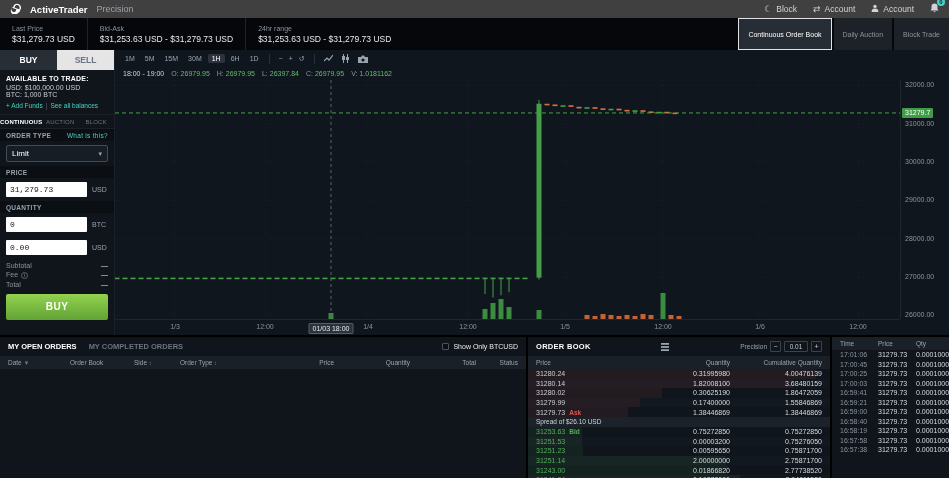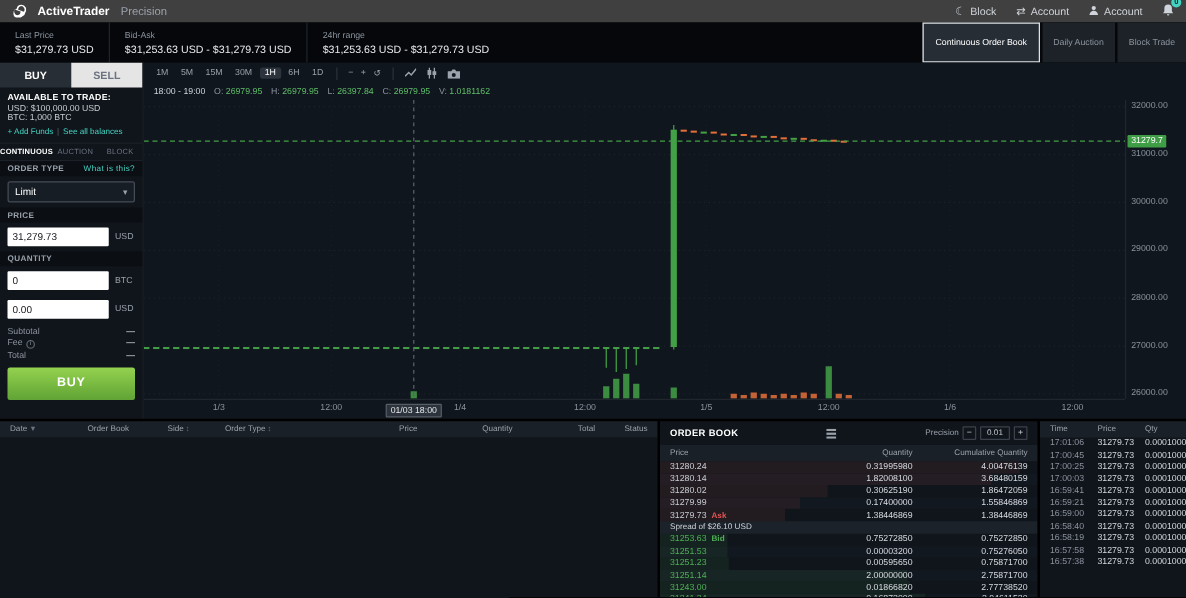--- a/index.html
+++ b/index.html
@@ -46,21 +46,21 @@
 .links{font-size:6.5px;color:#46d3c2;display:flex;gap:3px;margin-top:2px;white-space:nowrap}
 .links .sep{color:#5b636d}
 .mode-tabs{display:flex;border-top:1px solid #1b2127;border-bottom:1px solid #1b2127;height:15px;flex:none}
 .mode-tab{flex:1;display:flex;align-items:center;justify-content:center;font-size:6px;color:#6b7380;cursor:pointer;letter-spacing:.2px}
 .mode-tab.active{color:#fff;font-weight:bold}
 .band{background:#0b0f14;padding:0 6px;height:12px;display:flex;justify-content:space-between;align-items:center;color:#9aa2ac;font-size:6.5px;font-weight:bold;letter-spacing:.3px;flex:none}
 .band .help{color:#46d3c2;font-weight:normal}
 .select{margin:4px 6px;height:17px;flex:none;background:#171d24;border:1px solid #444c56;border-radius:2px;display:flex;align-items:center;justify-content:space-between;padding:0 5px;font-size:8px;color:#fff;cursor:pointer}
 .select .caret{color:#9aa2ac;font-size:7px}
 .input-row{display:flex;align-items:center;gap:5px;margin:4px 6px;flex:none}
-input.order-input{flex:1;height:15px;background:#fff;color:#15181c;border:none;border-radius:1px;padding:0 4px;font-size:8px;font-family:Liberation Sans, sans-serif;min-width:0}
+input.order-input{flex:1;height:15px;background:#fff;color:#15181c;border:none;border-radius:1px;padding:0 4px;font-size:8px;font-family:Liberation Mono, monospace;min-width:0}
 .unit{color:#9aa2ac;font-size:7px;width:16px;flex:none}
 .totals{padding:3px 6px 2px;display:flex;flex-direction:column;gap:2px}
 .total-row{display:flex;justify-content:space-between;color:#8b939e;font-size:7px;align-items:center}
 .total-row .dash{color:#e6e9ec}
 .info-i{display:inline-flex;width:7px;height:7px;border:1px solid #5b636d;border-radius:50%;font-size:5px;align-items:center;justify-content:center;margin-left:3px;color:#8b939e}
 .buy-btn{margin:4px 6px 6px;height:26px;flex:none;border-radius:2px;background:linear-gradient(180deg,#93d24f,#61a335);display:flex;align-items:center;justify-content:center;font-weight:bold;color:#fff;font-size:10px;letter-spacing:.5px;cursor:pointer}
 
 
 .chart-area{flex:1;display:flex;flex-direction:column;background:#10161d;min-width:0}
 .chart-toolbar{height:17px;flex:none;display:flex;align-items:center;gap:2px;padding:0 6px;font-size:7px;color:#9aa2ac}
@@ -444,20 +444,30 @@
           <div class="xlabel" style="left: 548px;">12:00</div>
           <div class="xlabel" style="left: 645px;">1/6</div>
           <div class="xlabel" style="left: 743px;">12:00</div>
         </div>
     </section>
   </div>
 
   <div class="bottom-row">
 
     <section class="panel orders-panel">
+      <div class="panel-head">
+        <div class="orders-tabs">
+            <div class="orders-tab active">MY OPEN ORDERS</div>
+            <div class="orders-tab">MY COMPLETED ORDERS</div>
+          </div>
+        <div class="filter">
+          <span class="checkbox"></span>
+          <span>Show Only BTCUSD</span>
+        </div>
+      </div>
       <div class="col-head">
           <div class="ocol c0">Date<span class="sort"> ▼</span></div>
           <div class="ocol c1">Order Book</div>
           <div class="ocol c2">Side<span class="sort"> ↕</span></div>
           <div class="ocol c3">Order Type<span class="sort"> ↕</span></div>
           <div class="ocol c4">Price</div>
           <div class="ocol c5">Quantity</div>
           <div class="ocol c6">Total</div>
           <div class="ocol c7">Status</div>
         </div>

